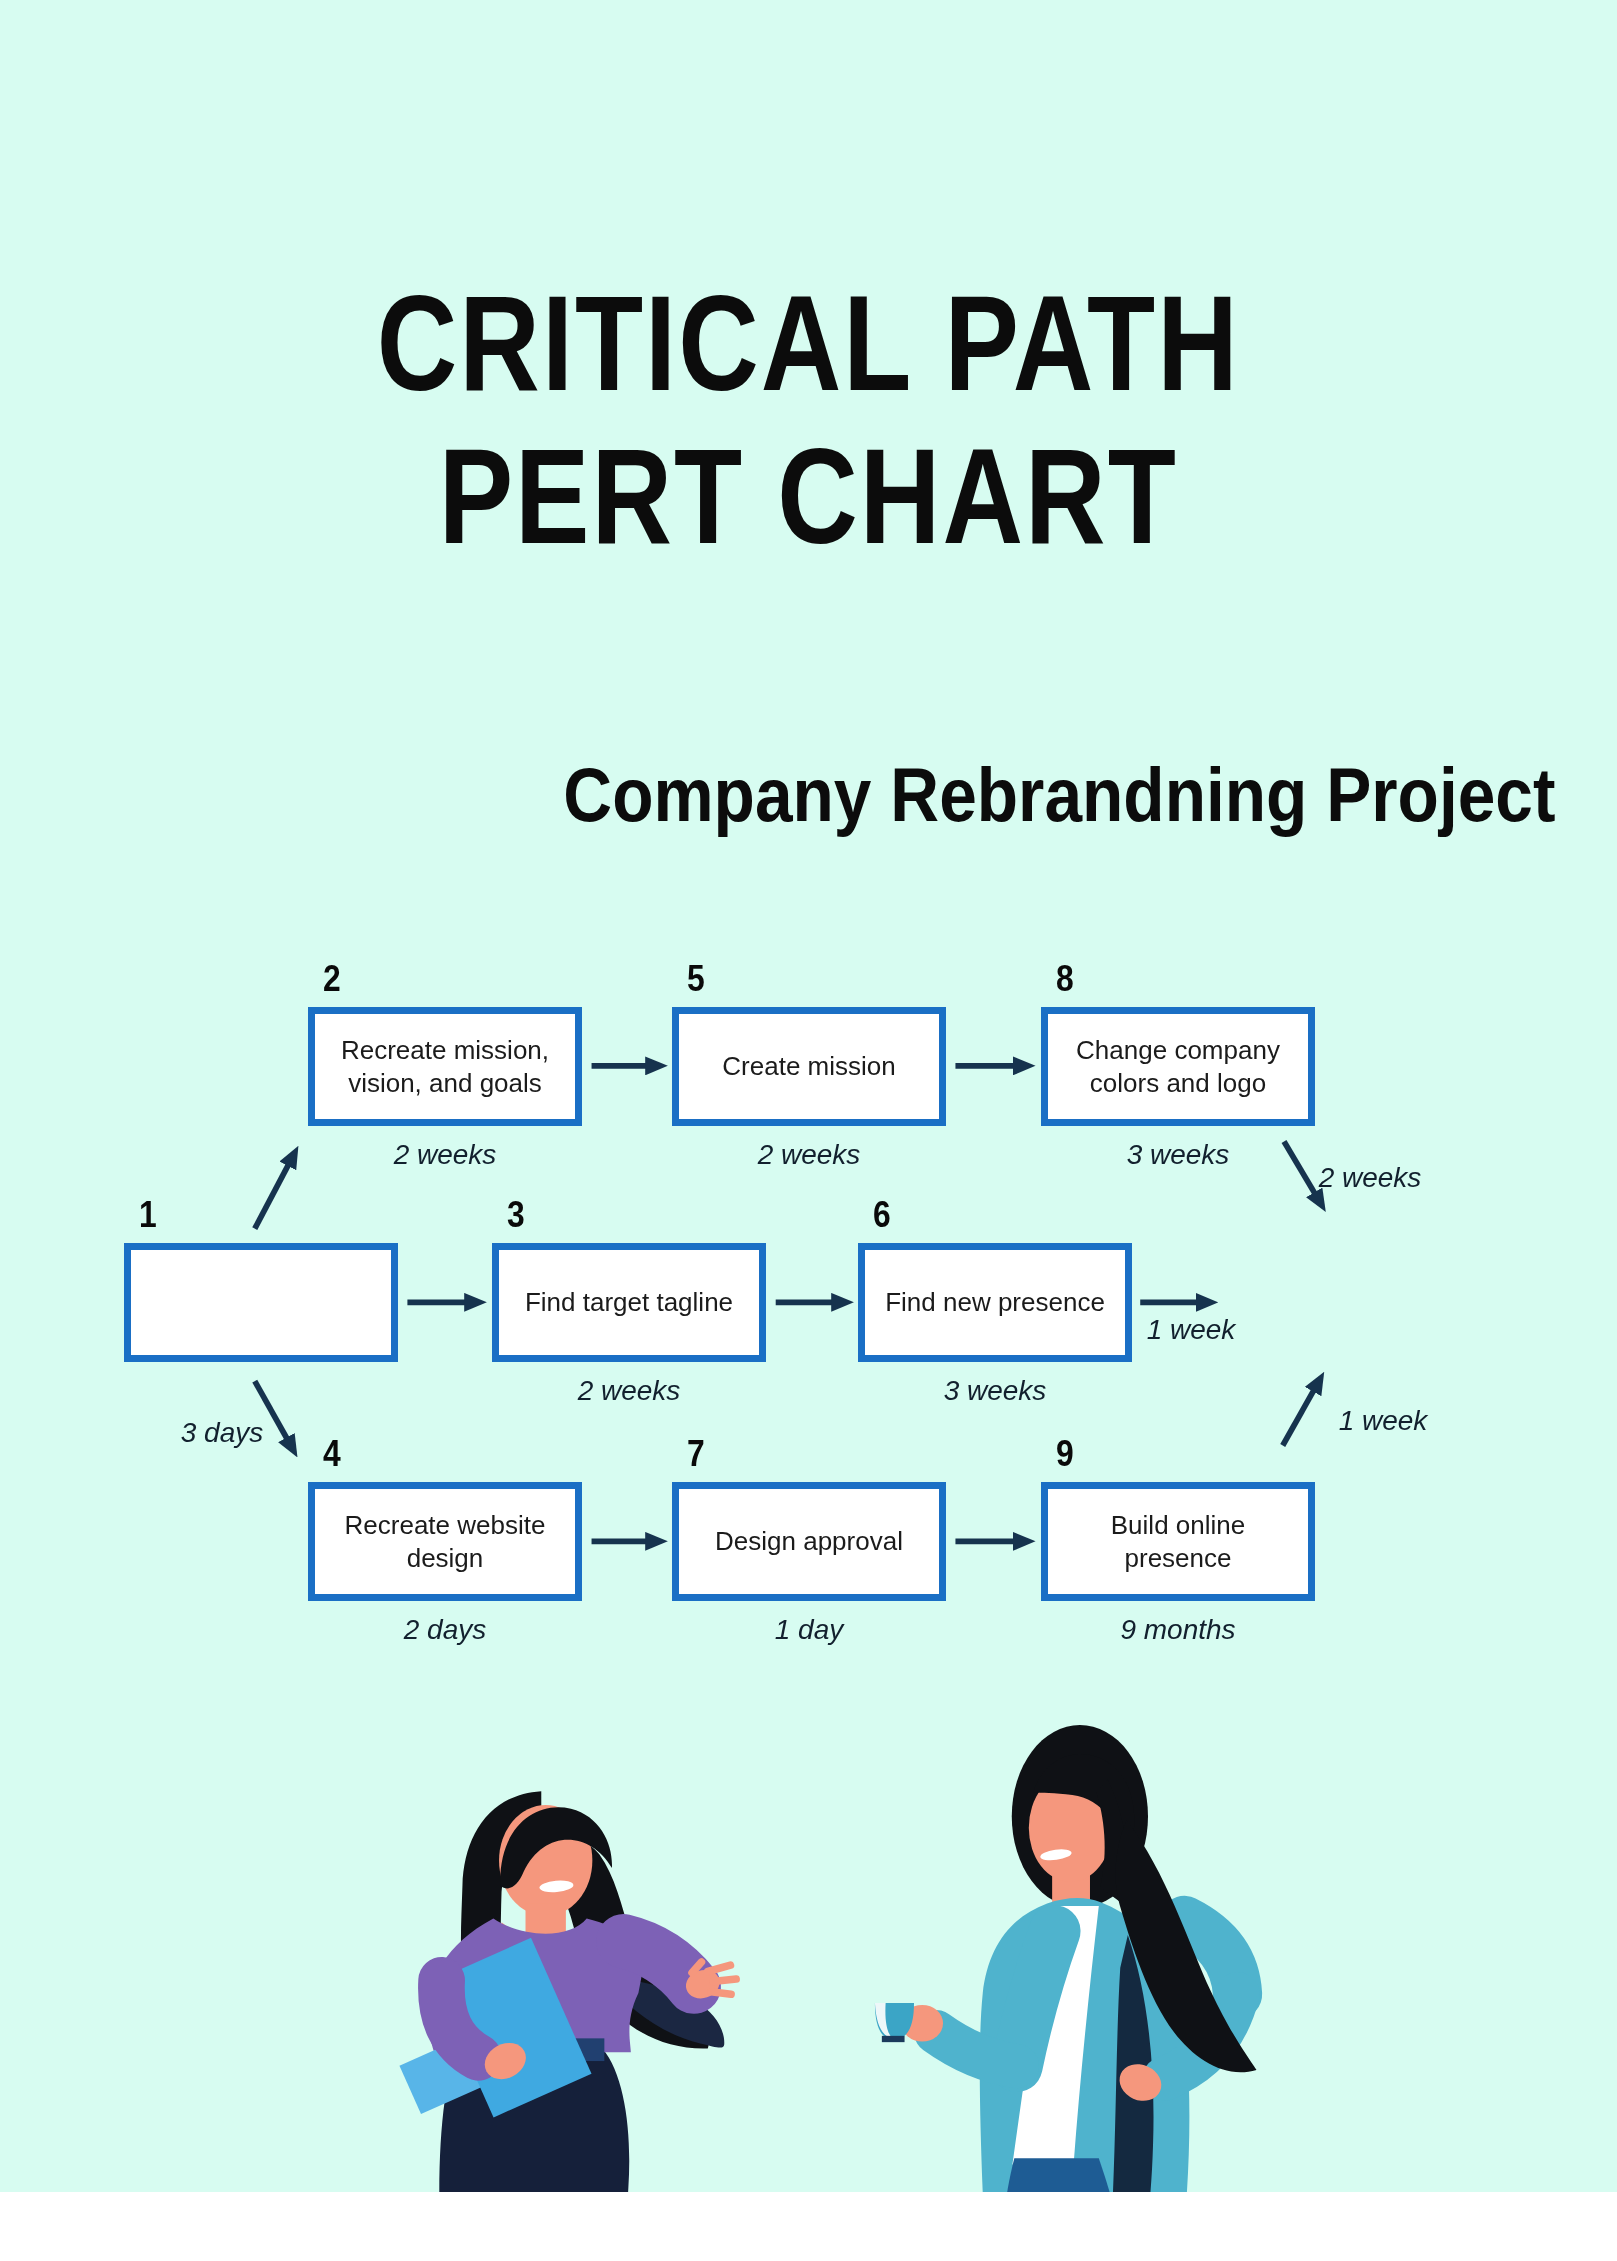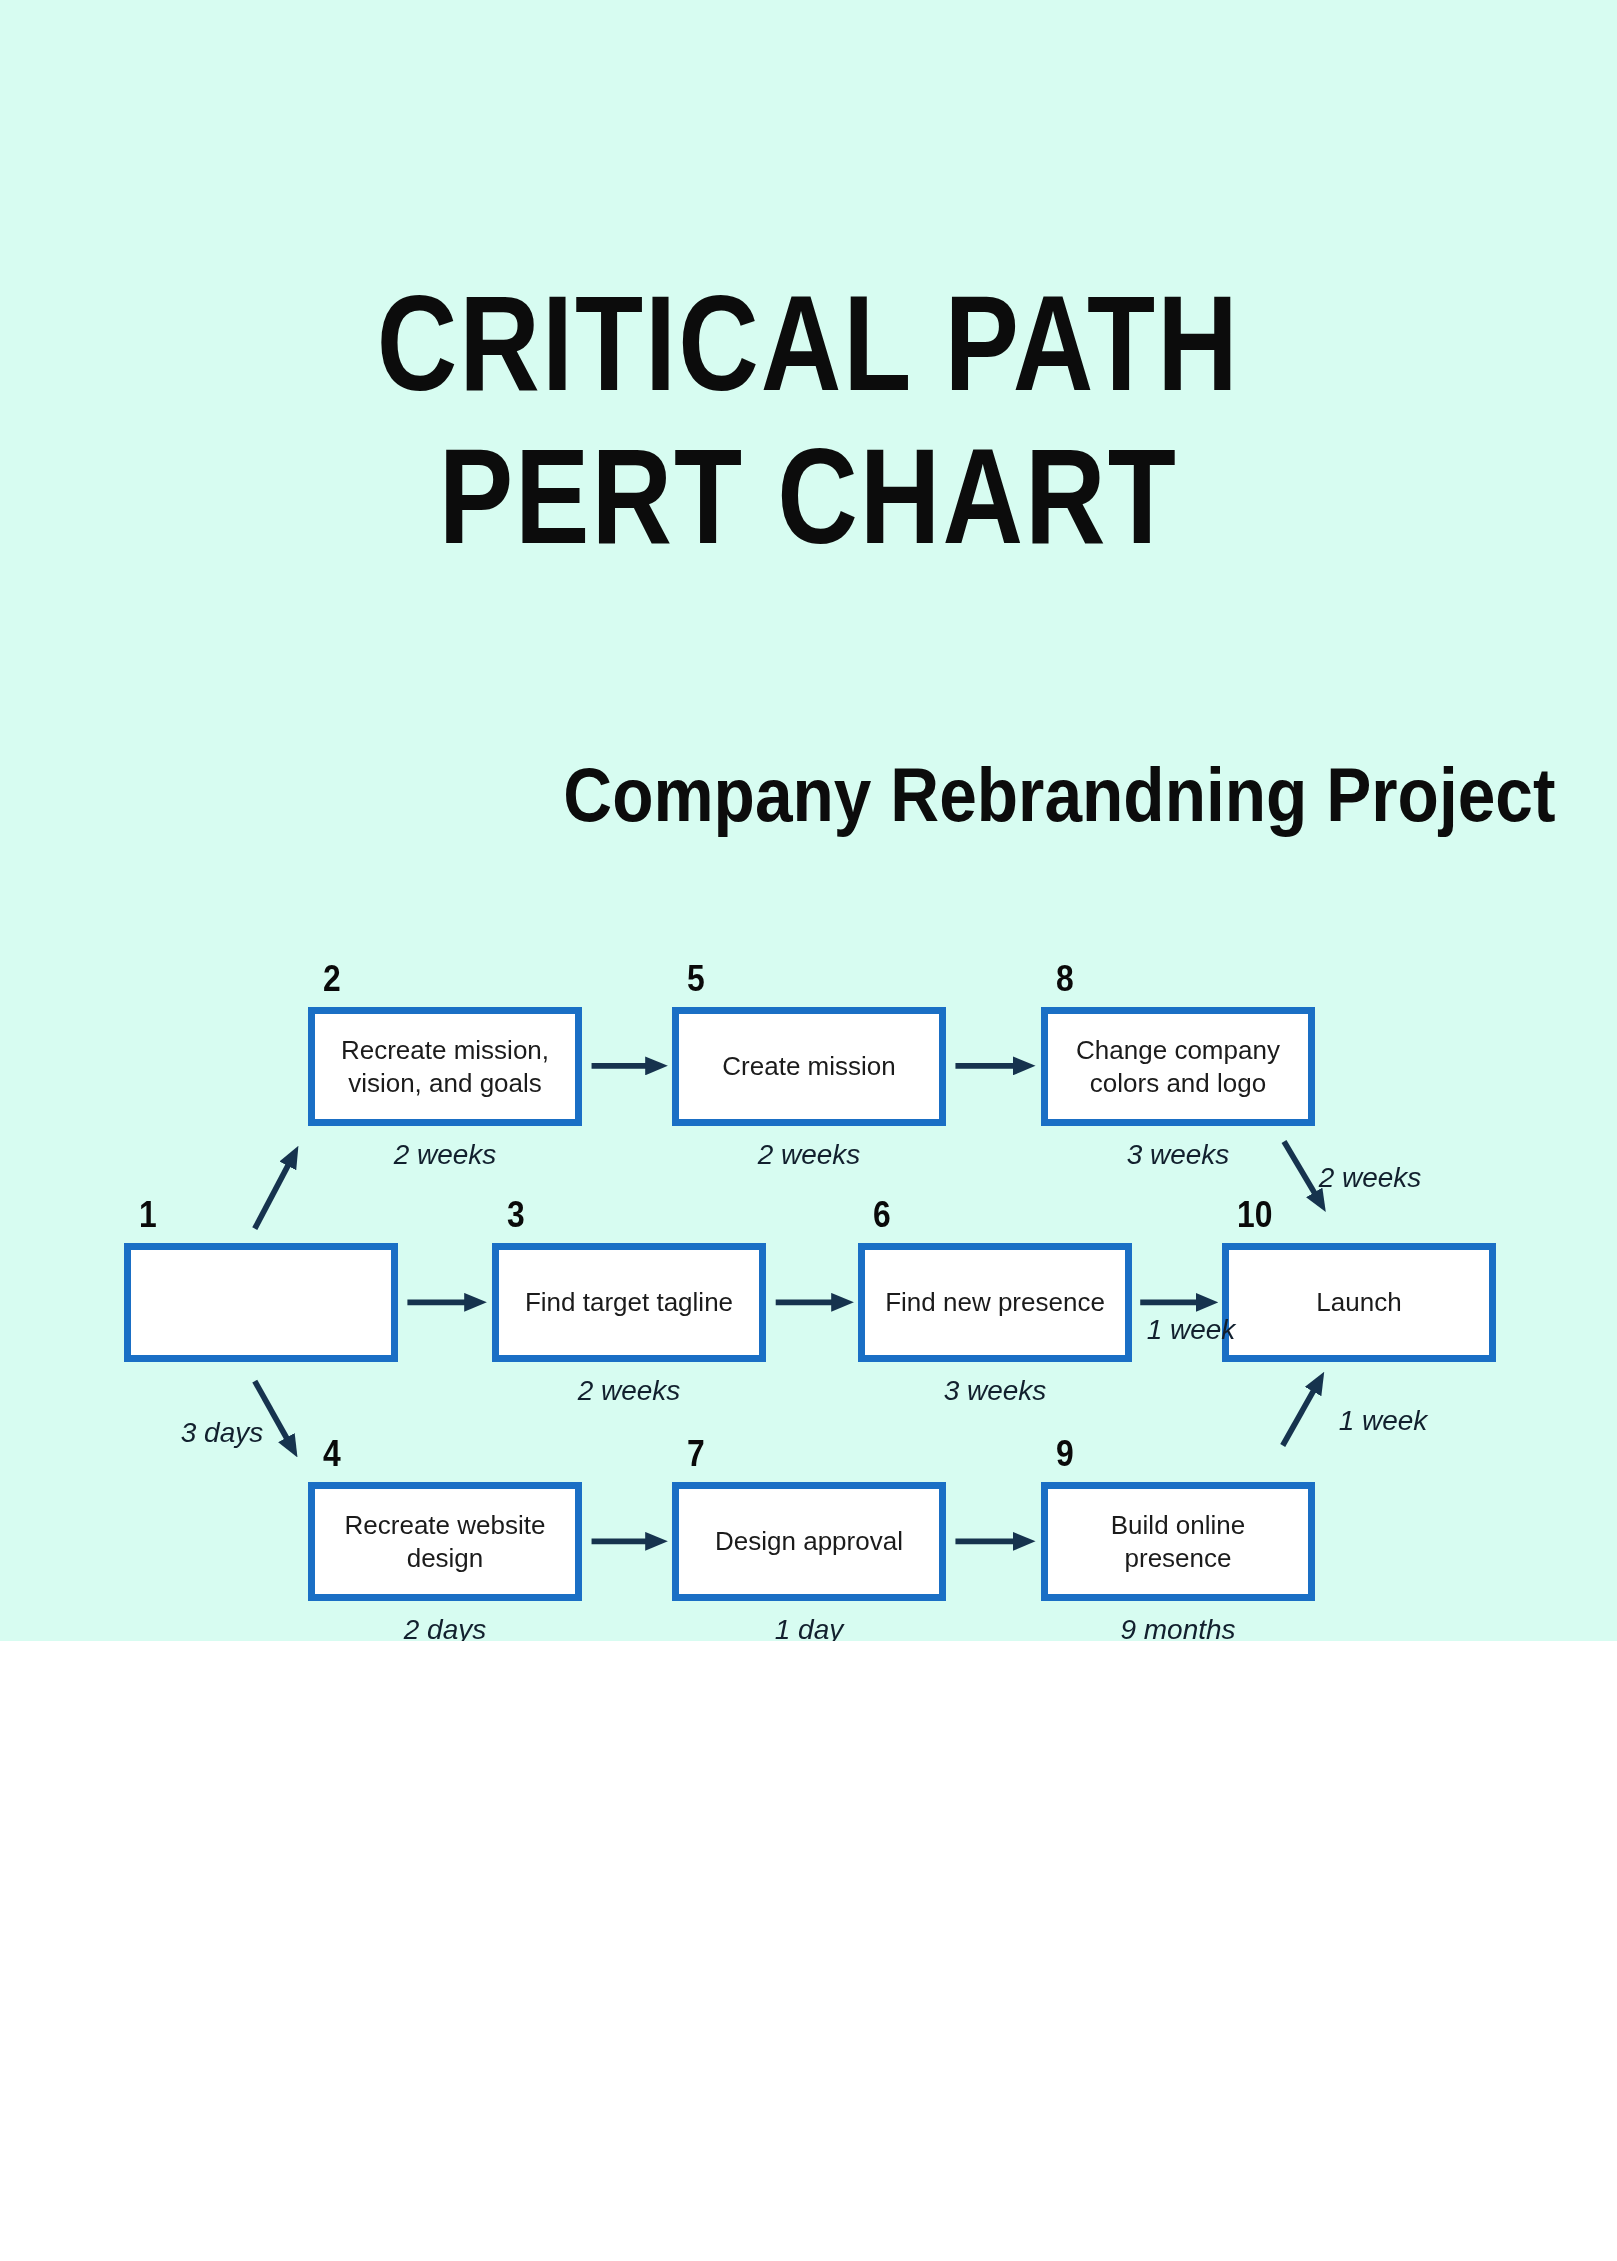--- a/index.html
+++ b/index.html
@@ -1,19 +1,19 @@
 <!DOCTYPE html>
 <html style="font-size:10px"><head>
 <meta charset="utf-8">
 <style>
   html,body{margin:0;padding:0;}
   .page{
     position:relative;
     width:1617px;
-    height:1641px;
+    height:2192px;
     background:#d7fcf1;
     overflow:hidden;
     font-family:"Liberation Sans", sans-serif;
   }
   
   .title{
     position:absolute; left:0; right:0; top:267px;
     text-align:center; color:#0c0c0c;
   }
   .title .tx{
@@ -151,24 +151,20 @@
     <div class="dur">3 weeks</div>
   </div>
 
   <div class="node" style="left:1041px;top:1482px">
     <div class="num">9</div>
     <div class="label">Build online
 presence</div>
     <div class="dur">9 months</div>
   </div>
 
-  <div class="node" style="left:1222px;top:1243px">
-    <div class="num">10</div>
-    <div class="label">Launch</div>
-  </div>
 
   <div class="edge-label" style="left:222px;top:1417px">3 days</div>
   <div class="edge-label" style="left:1191px;top:1314px">1 week</div>
   <div class="edge-label" style="left:1370px;top:1162px">2 weeks</div>
   <div class="edge-label" style="left:1383px;top:1405px">1 week</div>
 
   <svg class="lay" style="left:347px;top:1665px" width="1047" height="596" viewBox="550 2640 1660 945" aria-hidden="true">
 
     <g>
 

